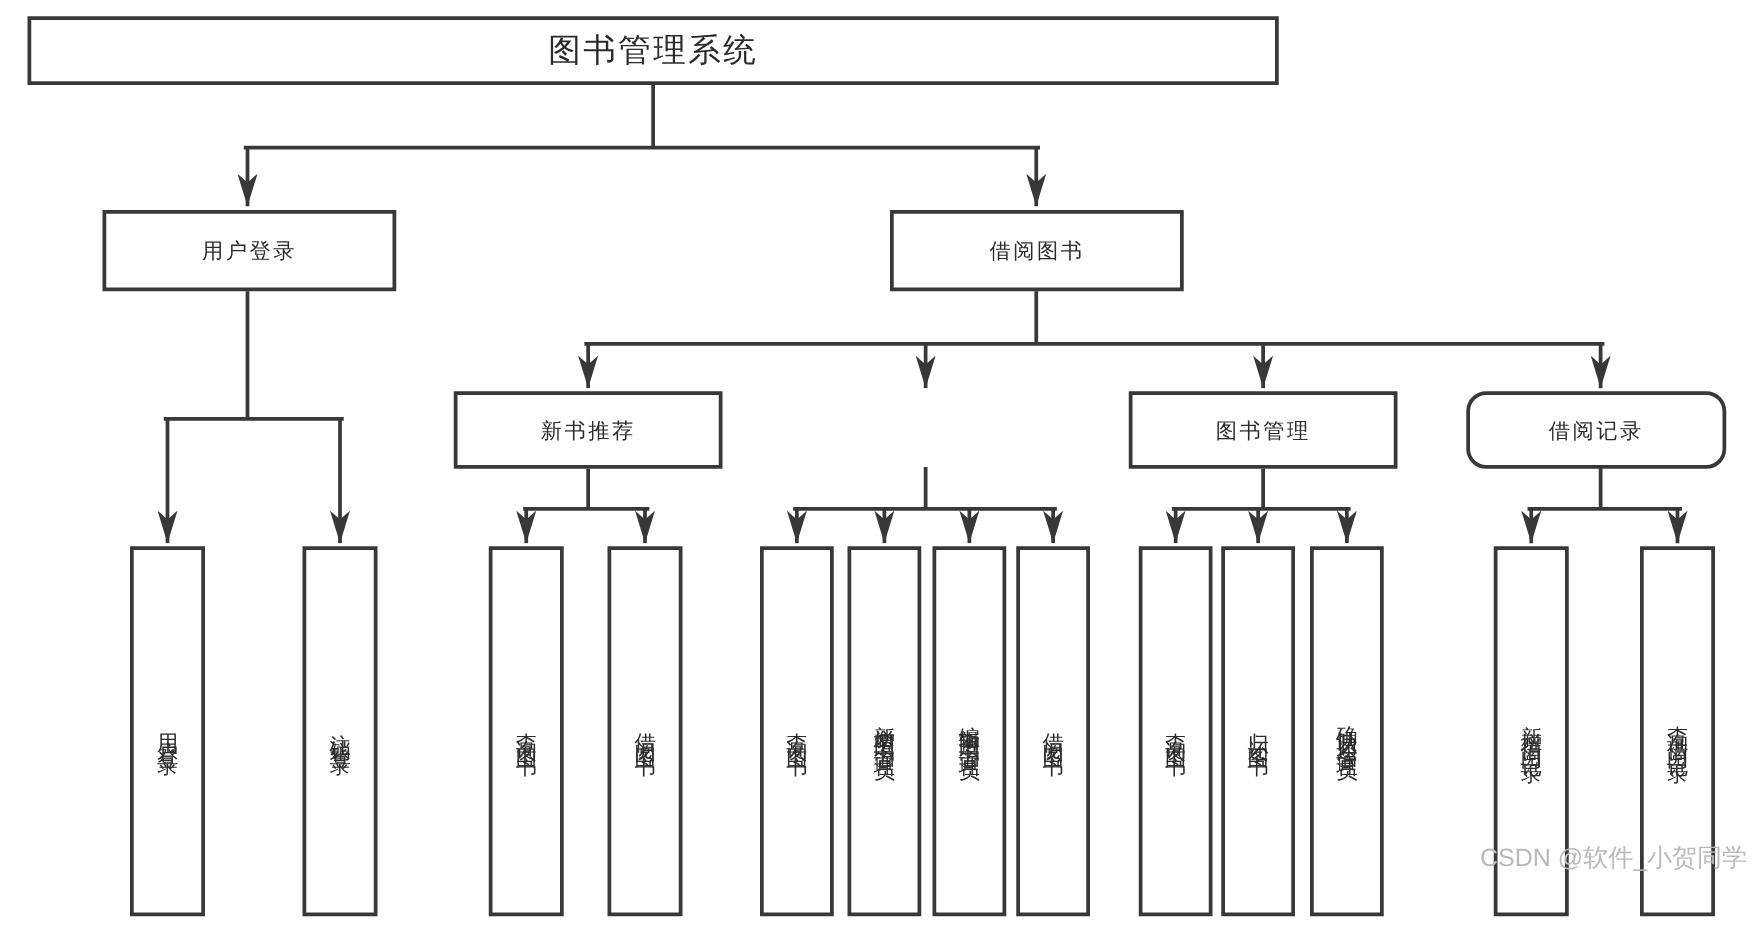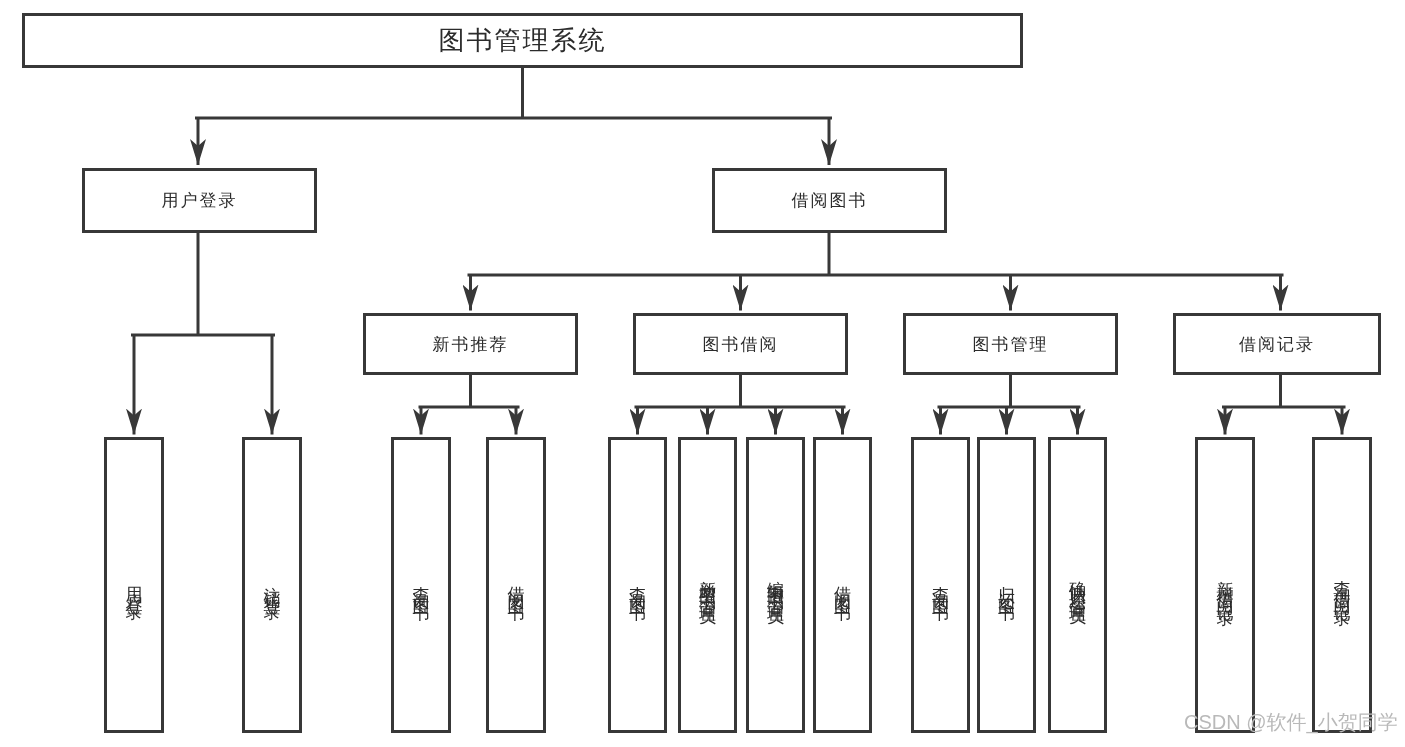--- a/index.html
+++ b/index.html
@@ -31,21 +31,21 @@
   .node.title{font-size:26px;text-align:center;}
   .vnode{
     writing-mode:vertical-rl;
     letter-spacing:6px;
     white-space:normal;
     line-height:1;
   }
   .vnode.tight{letter-spacing:4px;}
   .watermark{
     position:absolute;
-    left:1184px;top:709px;
+    left:1184px;top:673px;
     font-size:20px;
     color:var(--watermark);
     letter-spacing:0px;
     white-space:nowrap;
   }
 </style>
 </head>
 <body>
 
 <div class="stage">
@@ -94,23 +94,22 @@
       <line x1="1342" y1="407" x2="1342" y2="434.5" marker-end="url(#ah)"></line>
     </g>
   </svg>
 
   <div class="node title" style="left:22px;top:13px;width:1001px;height:55px;">图书管理系统</div>
 
   <div class="node" style="left:82px;top:168px;width:235px;height:65px;">用户登录</div>
   <div class="node" style="left:712px;top:168px;width:235px;height:65px;">借阅图书</div>
 
   <div class="node" style="left:363px;top:313px;width:215px;height:62px;text-align:right;">新书推荐</div>
-  <div class="node" style="left:633px;top:313px;width:215px;height:62px;">图书借阅</div>
   <div class="node" style="left:903px;top:313px;width:215px;height:62px;">图书管理</div>
-  <div class="node" style="left:1173px;top:313px;width:208px;height:62px;">借阅记录</div>
+  <div class="node" style="left:1173px;top:313px;width:208px;height:62px;border-radius:16px;">借阅记录</div>
 
   <div class="node vnode" style="left:104px;top:437px;width:60px;height:296px;">用户登录</div>
   <div class="node vnode" style="left:242px;top:437px;width:60px;height:296px;">注销登录</div>
 
   <div class="node vnode" style="left:391px;top:437px;width:60px;height:296px;">查询图书</div>
   <div class="node vnode" style="left:486px;top:437px;width:60px;height:296px;">借阅图书</div>
 
   <div class="node vnode" style="left:608px;top:437px;width:59px;height:296px;">查询图书</div>
   <div class="node vnode tight" style="left:678px;top:437px;width:59px;height:296px;">新增图书（管理员）</div>
   <div class="node vnode tight" style="left:746px;top:437px;width:59px;height:296px;">编辑图书（管理员）</div>

